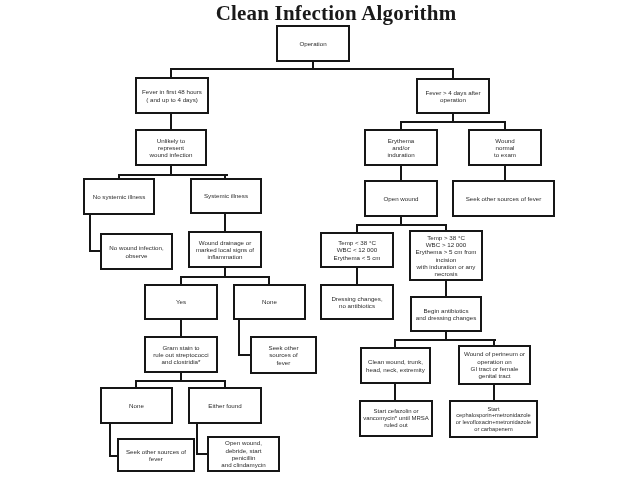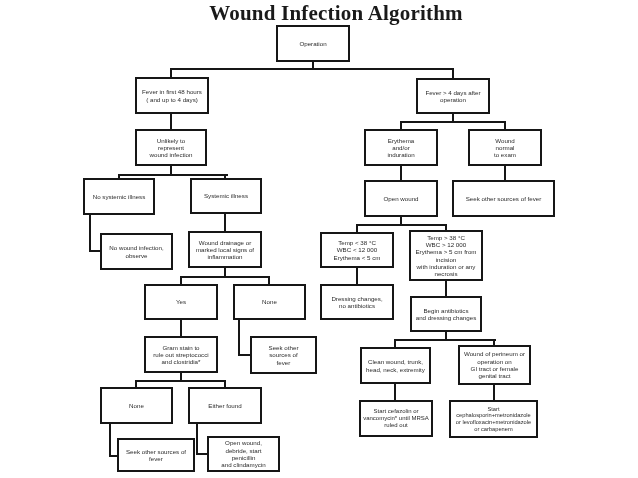--- a/index.html
+++ b/index.html
@@ -11,21 +11,21 @@
   .node{position:absolute;box-sizing:border-box;border:2px solid #161616;background:#ffffff;
         display:flex;flex-direction:column;align-items:center;justify-content:center;
         text-align:center;color:#2b2b2b;font-size:6.2px;line-height:1.18;}
   .node div{white-space:nowrap;}
   .seg{position:absolute;background:#161616;}
 </style>
 </head>
 <body>
 
 <div id="canvas">
-  <div class="title">Wound Infection Algorithm</div>
+  <div class="title">Clean Infection Algorithm</div>
   <div id="flow">
       <div class="node" style="left: 276px; top: 25px; width: 74px; height: 37px;">
         <div>Operation</div>
       </div>
       <div class="node" style="left: 135px; top: 77px; width: 74px; height: 37px;">
         <div>Fever in first 48 hours</div>
         <div>( and up to 4 days)</div>
       </div>
       <div class="node" style="left: 416px; top: 78px; width: 74px; height: 36px;">
         <div>Fever &gt; 4 days after</div>

